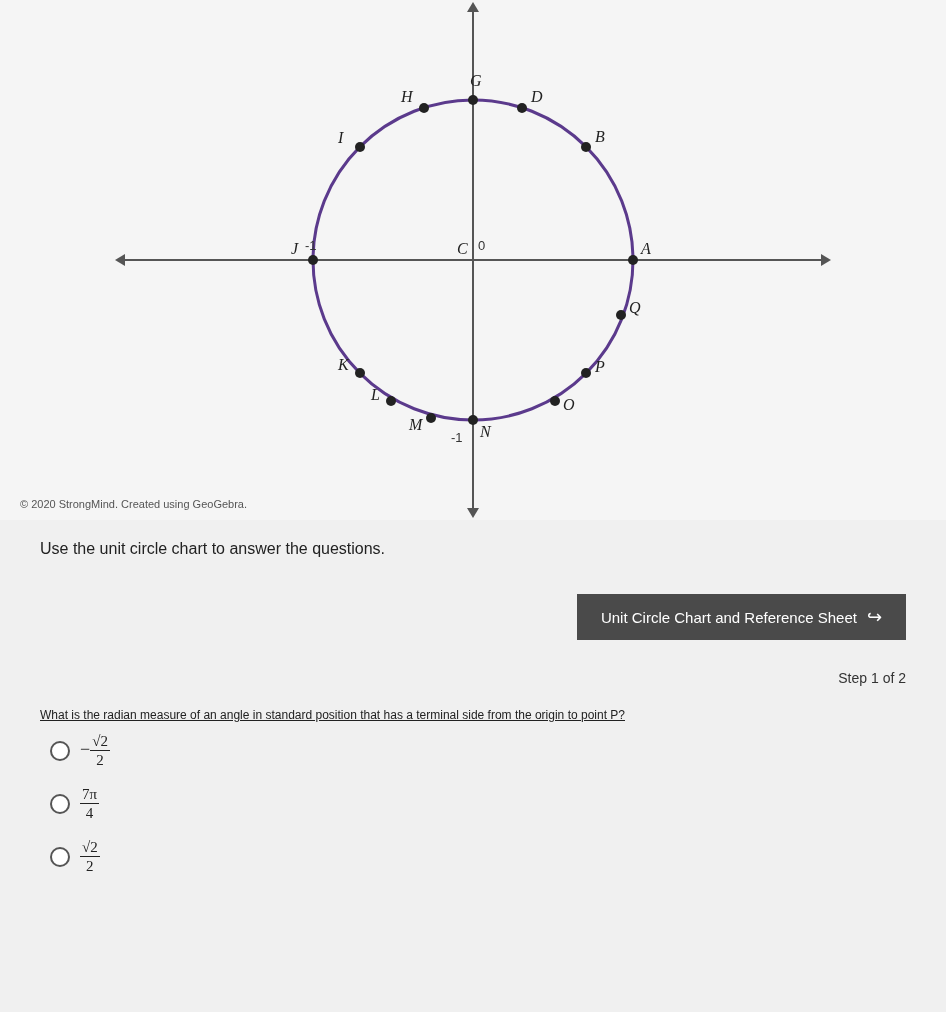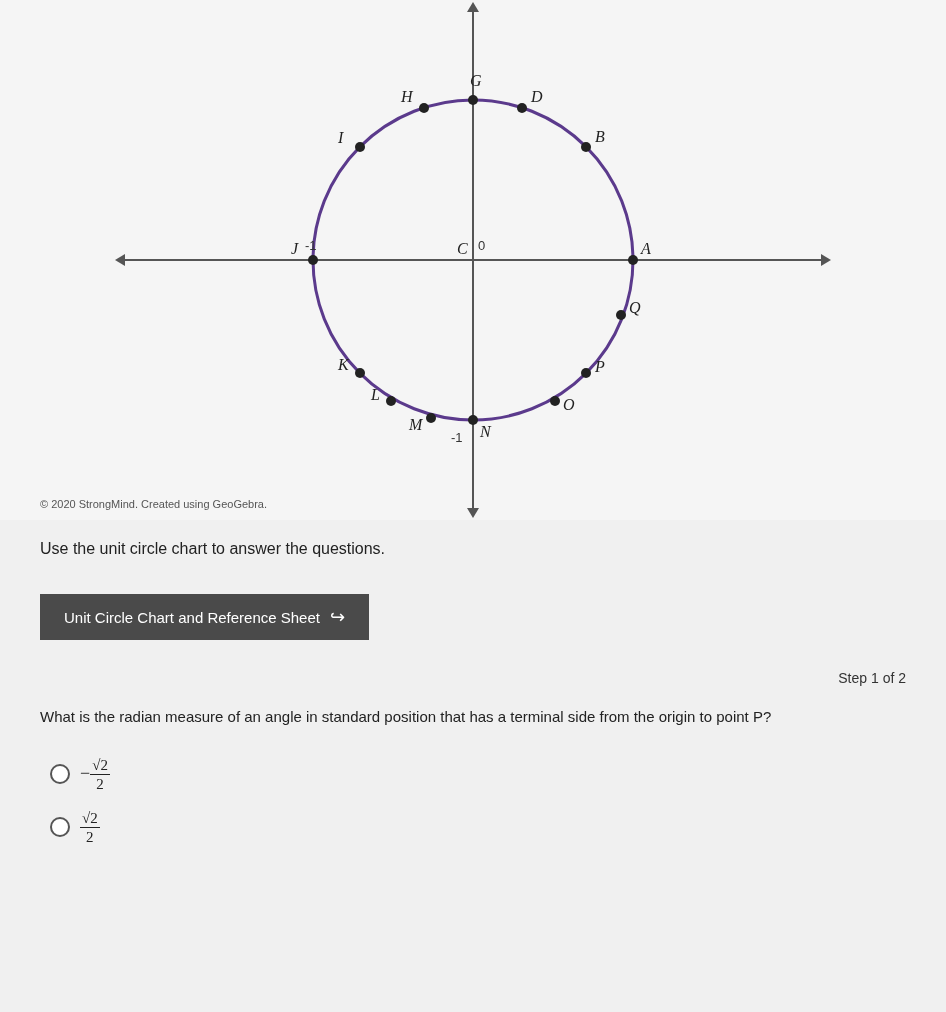--- a/index.html
+++ b/index.html
@@ -93,39 +93,38 @@
       border-bottom: 10px solid #555;
     }
 
     
     .copyright {
       position: absolute;
       bottom: 10px;
       left: 20px;
       font-size: 11px;
       color: #555;
-      margin-left: 20px;
     }
 
     
     .content-area {
       padding: 20px 40px;
       background: #f0f0f0;
     }
 
     .instruction-text {
       font-size: 16px;
       color: #222;
       margin-bottom: 36px;
     }
 
     
     .ref-button-container {
       display: flex;
-      justify-content: flex-start;
+      justify-content: flex-end;
       margin-bottom: 30px;
     }
 
     .ref-button {
       background: #4a4a4a;
       color: white;
       border: none;
       padding: 12px 24px;
       font-size: 15px;
       cursor: pointer;
@@ -141,24 +140,25 @@
 
     .step-indicator {
       text-align: right;
       font-size: 14px;
       color: #333;
       margin-bottom: 20px;
     }
 
     
     .question-text {
-      font-size: 15px;
+      font-size: 12px;
       color: #222;
       line-height: 1.5;
-      margin-bottom: 27px;
+      margin-bottom: 8px;
+      text-decoration: underline;
     }
 
     
     .answer-choices {
       display: flex;
       flex-direction: column;
       gap: 16px;
       padding-left: 10px;
     }
 
@@ -303,20 +303,31 @@
           
         </div>
         <span class="answer-text">
           −<span class="fraction">
             <span class="fraction-num">√2</span>
             <span class="fraction-den">2</span>
           </span>
         </span>
       </label>
 
+      <label class="answer-choice">
+        <div class="radio-circle">
+          
+        </div>
+        <span class="answer-text">
+          <span class="fraction">
+            <span class="fraction-num">7π</span>
+            <span class="fraction-den">4</span>
+          </span>
+        </span>
+      </label>
 
 
       <label class="answer-choice">
         <div class="radio-circle">
           
         </div>
         <span class="answer-text">
           <span class="fraction">
             <span class="fraction-num">√2</span>
             <span class="fraction-den">2</span>

